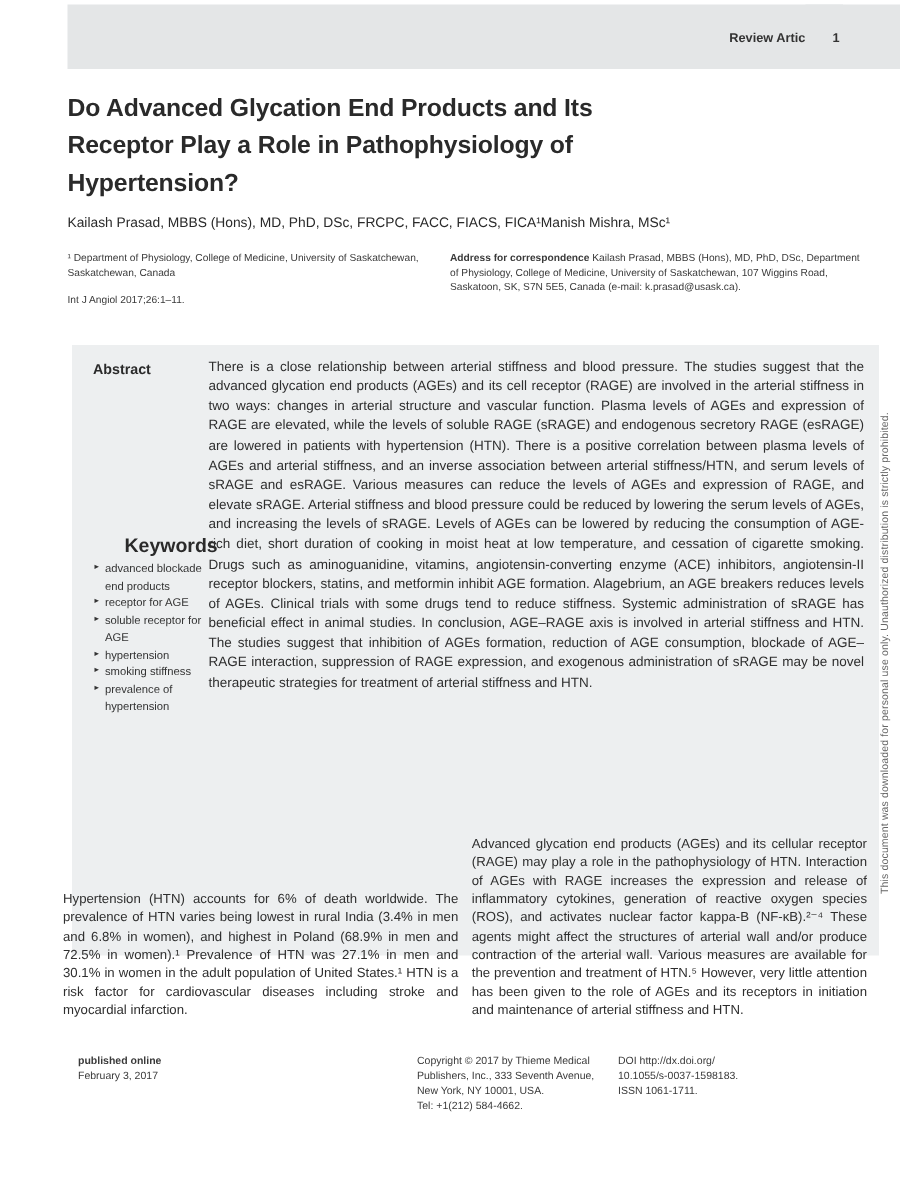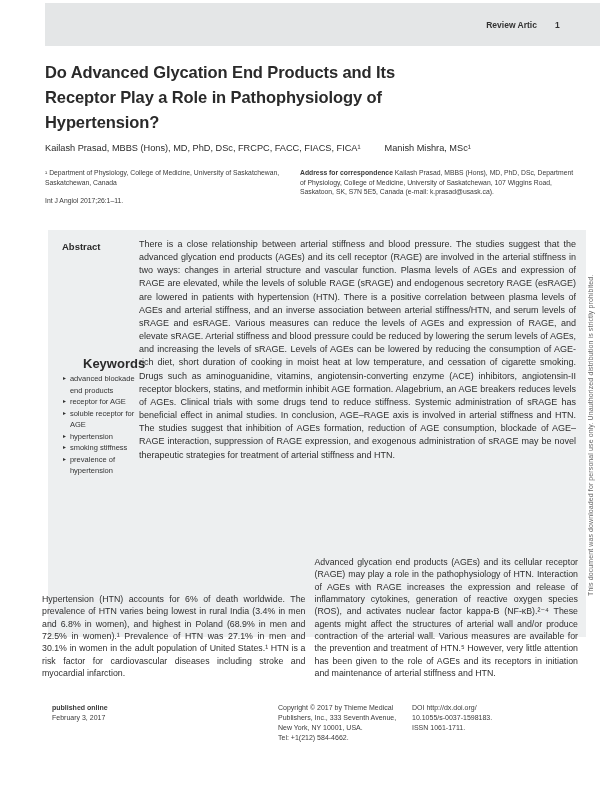--- a/index.html
+++ b/index.html
@@ -19,21 +19,21 @@
     position:absolute; left:537px; top:3px; width:63px; height:43px;
     background:#e4e6e7; display:flex; align-items:center; padding-left:18px;
     box-sizing:border-box; font-size:8.5px; font-weight:bold; color:#333;
   }
   
   .title {
     position:absolute; left:45px; top:60px; width:420px; margin:0;
     font-size:16.5px; line-height:25px; font-weight:bold; color:#2a2a2a; letter-spacing:-0.1px;
   }
   .authors { position:absolute; left:45px; top:143px; font-size:9.2px; color:#2a2a2a; }
-  .authors .a2 { margin-left:24px; }
+  .authors .a2 { margin-left:0; }
   
   .affil { position:absolute; left:45px; top:168px; width:242px; font-size:6.8px; line-height:9.5px; color:#3a3a3a; }
   .affil .cite { margin-top:9px; }
   .corr  { position:absolute; left:300px; top:168px; width:274px; font-size:6.8px; line-height:9.5px; color:#3a3a3a; }
   .corr .b { font-weight:bold; }
   
   .abs-box { position:absolute; left:48px; top:230px; width:538px; height:407px; background:#edeff0; }
   .abs-left { position:absolute; left:14px; top:11px; width:76px; }
   .abs-h { font-size:9.5px; font-weight:bold; color:#2a2a2a; }
   .kw-h  { margin-top:104px; font-size:13px; font-weight:bold; color:#2a2a2a;padding-left:21px; }

